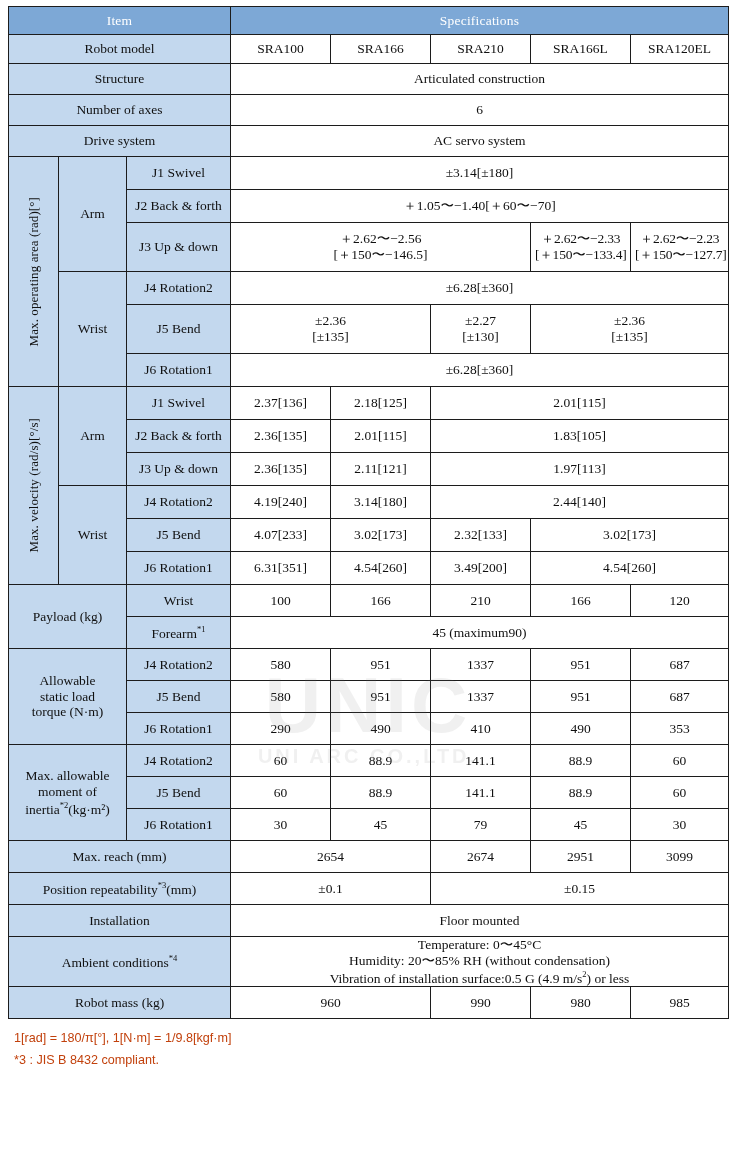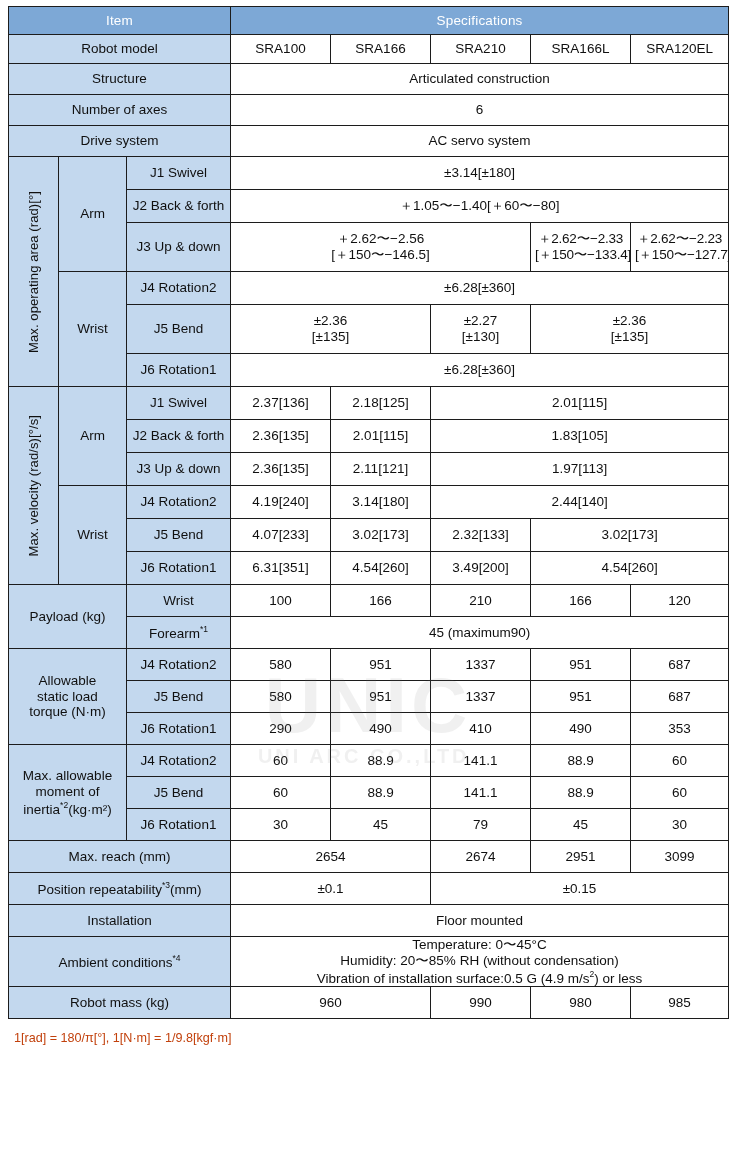--- a/index.html
+++ b/index.html
@@ -19,20 +19,21 @@
     width: 736px;
     height: 1152px;
     box-sizing: border-box;
     padding: 6px 8px 0 8px;
   }
   table.spec {
     border-collapse: collapse;
     table-layout: fixed;
     width: 720px;
     border: 1.5px solid #1c1c1c;
+    font-family: Liberation Serif, serif;
   }
   table.spec td, table.spec th {
     border: 1px solid #1c1c1c;
     padding: 0 4px;
     font-size: 13.5px;
     font-weight: normal;
     text-align: center;
     vertical-align: middle;
     line-height: 1.18;
     background: #ffffff;
@@ -192,21 +193,21 @@
           <span class="rotwrap">
             <span class="rot"><span>Max. operating area</span>&nbsp;<span>(rad)[°]</span></span>
           </span>
         </td>
         <td class="lbl-c" rowspan="3">Arm</td>
         <td class="lbl">J1 Swivel</td>
         <td colspan="5" style="height:32px">±3.14[±180]</td>
       </tr>
       <tr>
         <td class="lbl">J2 Back &amp; forth</td>
-        <td colspan="5" style="height:32px">＋1.05〜−1.40[＋60〜−80]</td>
+        <td colspan="5" style="height:32px">＋1.05〜−1.40[＋60〜−70]</td>
       </tr>
       <tr>
         <td class="lbl">J3 Up &amp; down</td>
         <td colspan="3" class="two" style="height:48px">
           <span>＋2.62〜−2.56</span><br>
           <span>[＋150〜−146.5]</span>
         </td>
         <td class="two sm">
           <span>＋2.62〜−2.33</span><br>
           <span>[＋150〜−133.4]</span>
@@ -395,15 +396,16 @@
         <td>990</td>
         <td>980</td>
         <td>985</td>
       </tr>
 
     </tbody>
   </table>
 
   <div class="notes">
     <div>1[rad] = 180/π[°],  1[N·m] = 1/9.8[kgf·m]</div>
+    <div>*3 : JIS B 8432 compliant.</div>
   </div>
 
 </div>
 
 </body></html>

